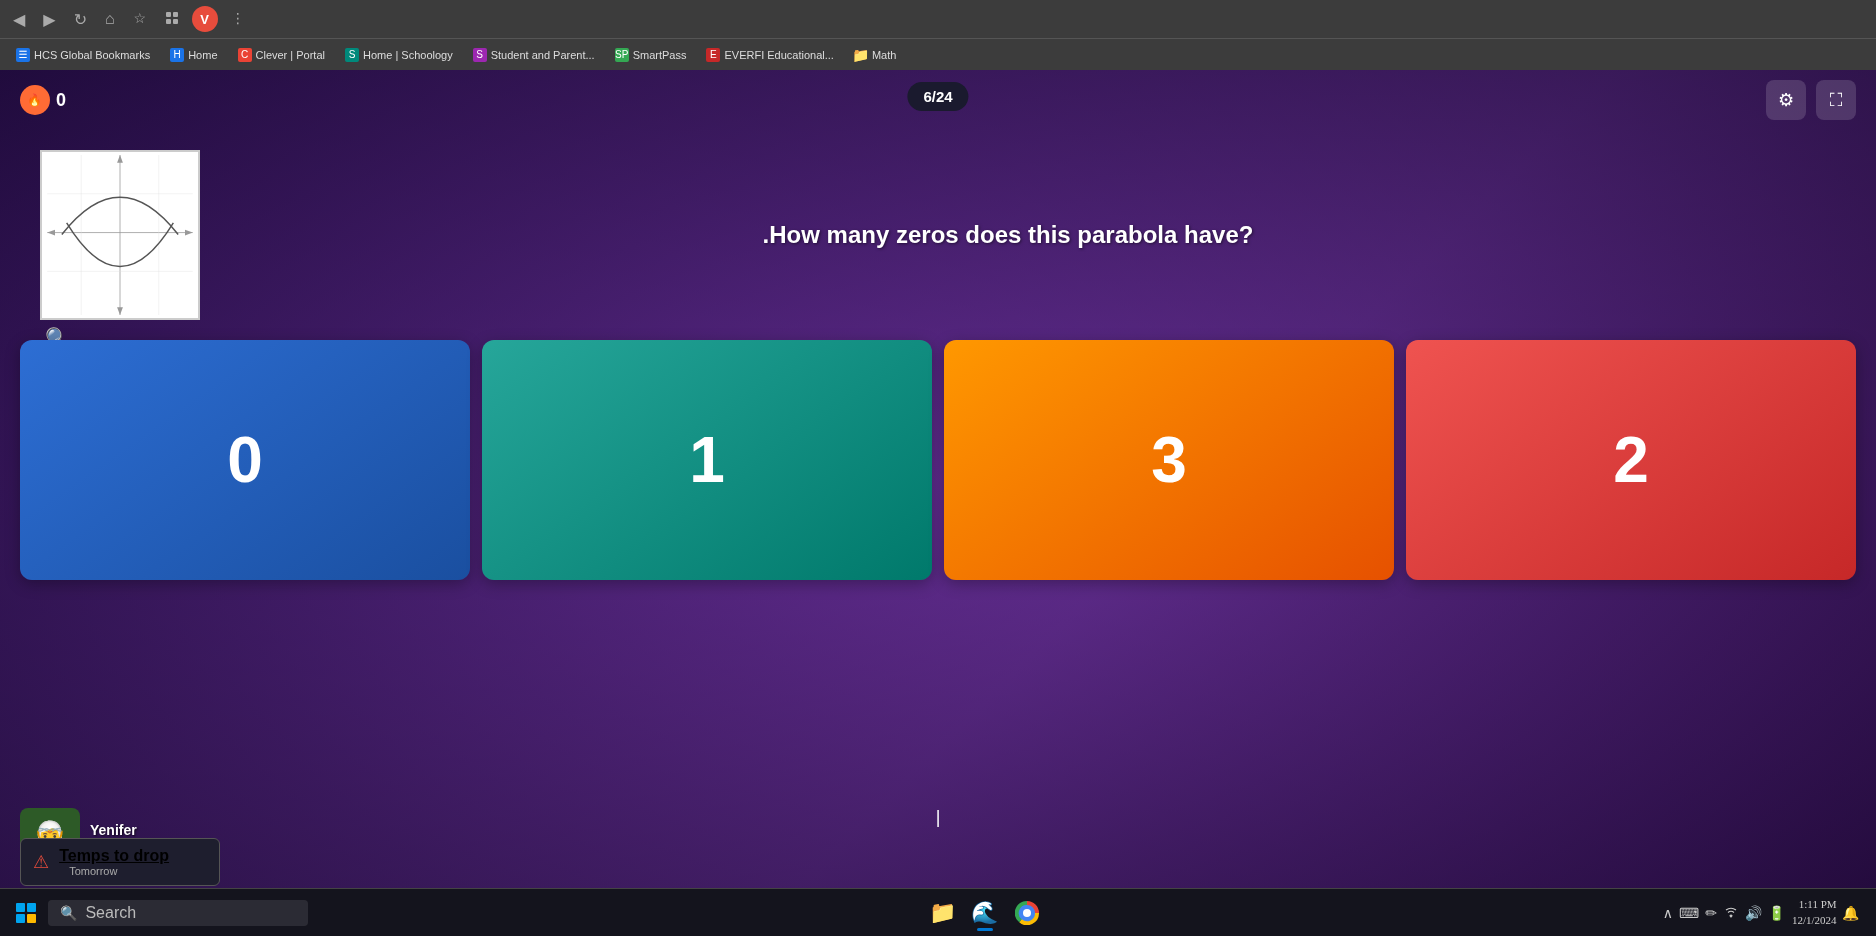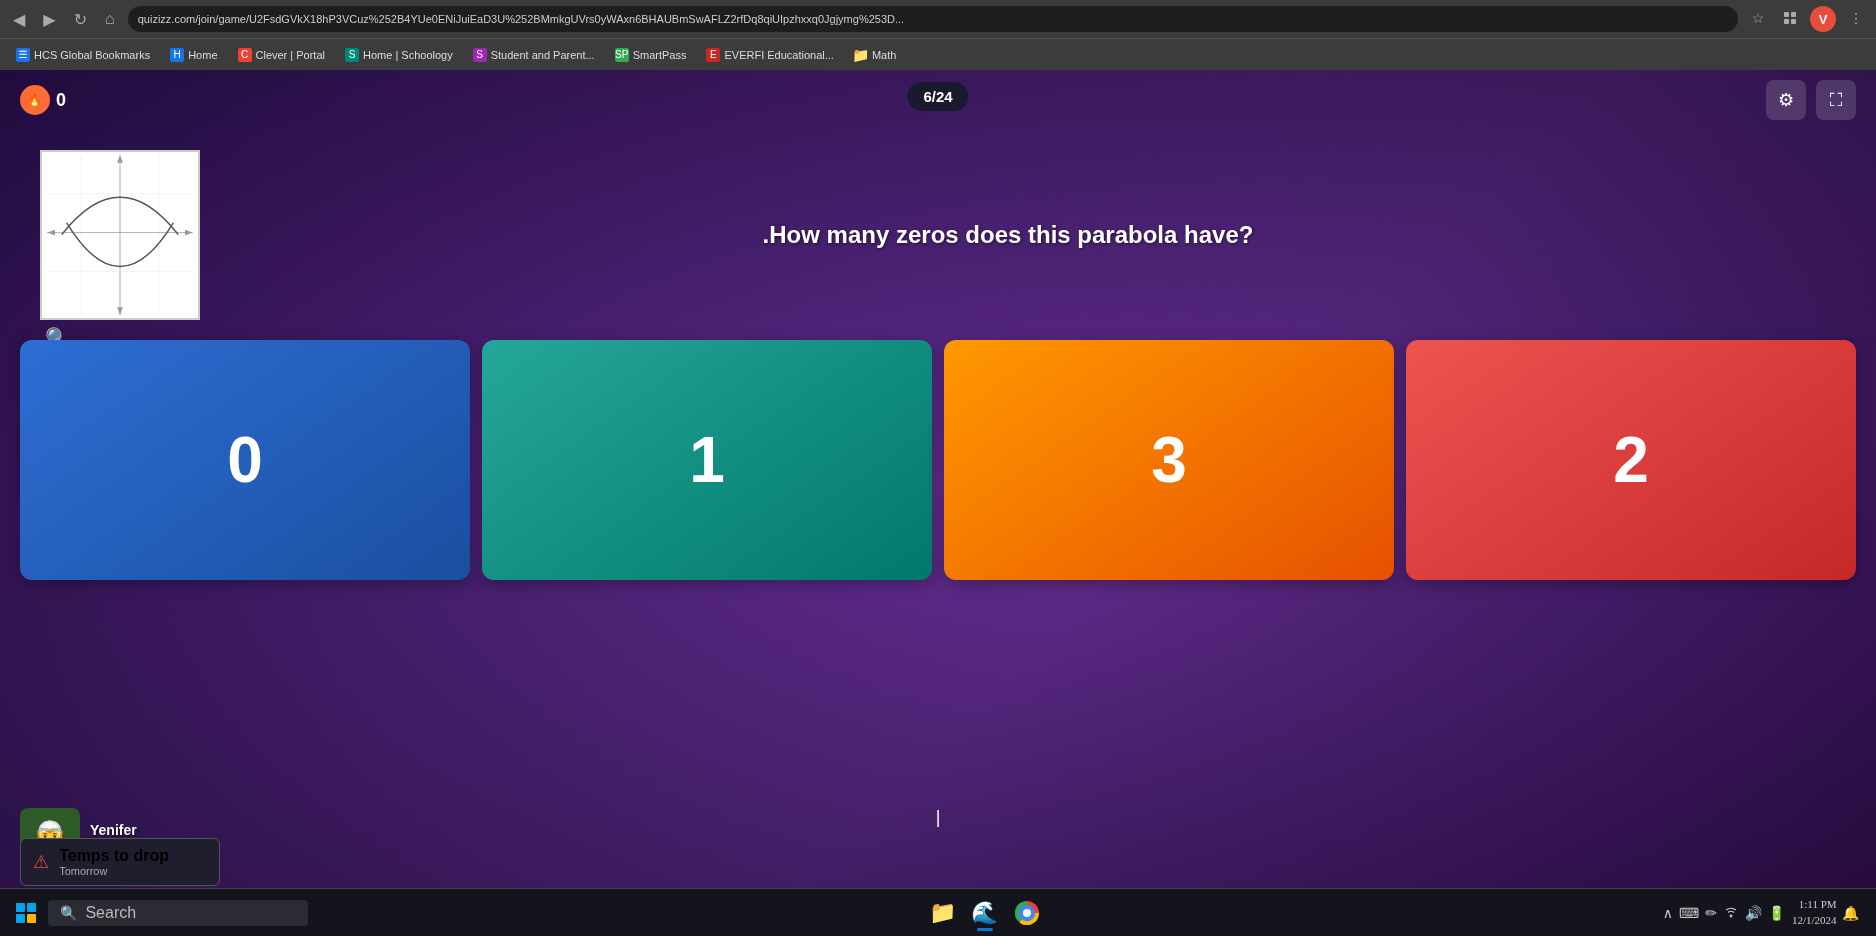--- a/index.html
+++ b/index.html
@@ -413,36 +413,33 @@
       border: 1px solid #555;
       border-radius: 6px;
       padding: 8px 12px;
       display: flex;
       align-items: center;
       gap: 10px;
       z-index: 200;
       min-width: 200px;
     }
     .notif-icon { color: #e74c3c; font-size: 18px; }
-    .notif-title { font-weight: 600; }
-    .notif-subtitle { color: #aaa; font-size: 11px; }
+    .notif-title { font-weight: 600; text-decoration: underline; }
+    .notif-subtitle { color: #aaa; font-size: 11px; margin-left: 10px; }
   </style>
 </head>
 <body>
 
 <div class="browser-chrome">
 
   <div class="browser-nav">
     <span class="nav-btn">◀</span>
     <span class="nav-btn">▶</span>
     <span class="nav-btn">↻</span>
     <span class="nav-btn">⌂</span>
-    <div class="address-bar">
-      <span>quizizz.com/join/game/U2FsdGVkX18hP3VCuz%252B4YUe0ENiJuiEaD3U%252BMmkgUVrs0yWAxn6BHAUBmSwAFLZ2rfDq8qiUIpzhxxq0Jgjymg%253D...</span>
-    </div>
     <div class="nav-icons">
       <div class="nav-icon">☆</div>
       <div class="nav-icon">
         <svg width="16" height="16" viewBox="0 0 16 16" fill="#aaa">
             <rect x="2" y="2" width="5" height="5" rx="1"></rect>
             <rect x="9" y="2" width="5" height="5" rx="1"></rect>
             <rect x="2" y="9" width="5" height="5" rx="1"></rect>
             <rect x="9" y="9" width="5" height="5" rx="1"></rect>
           </svg>
       </div>

